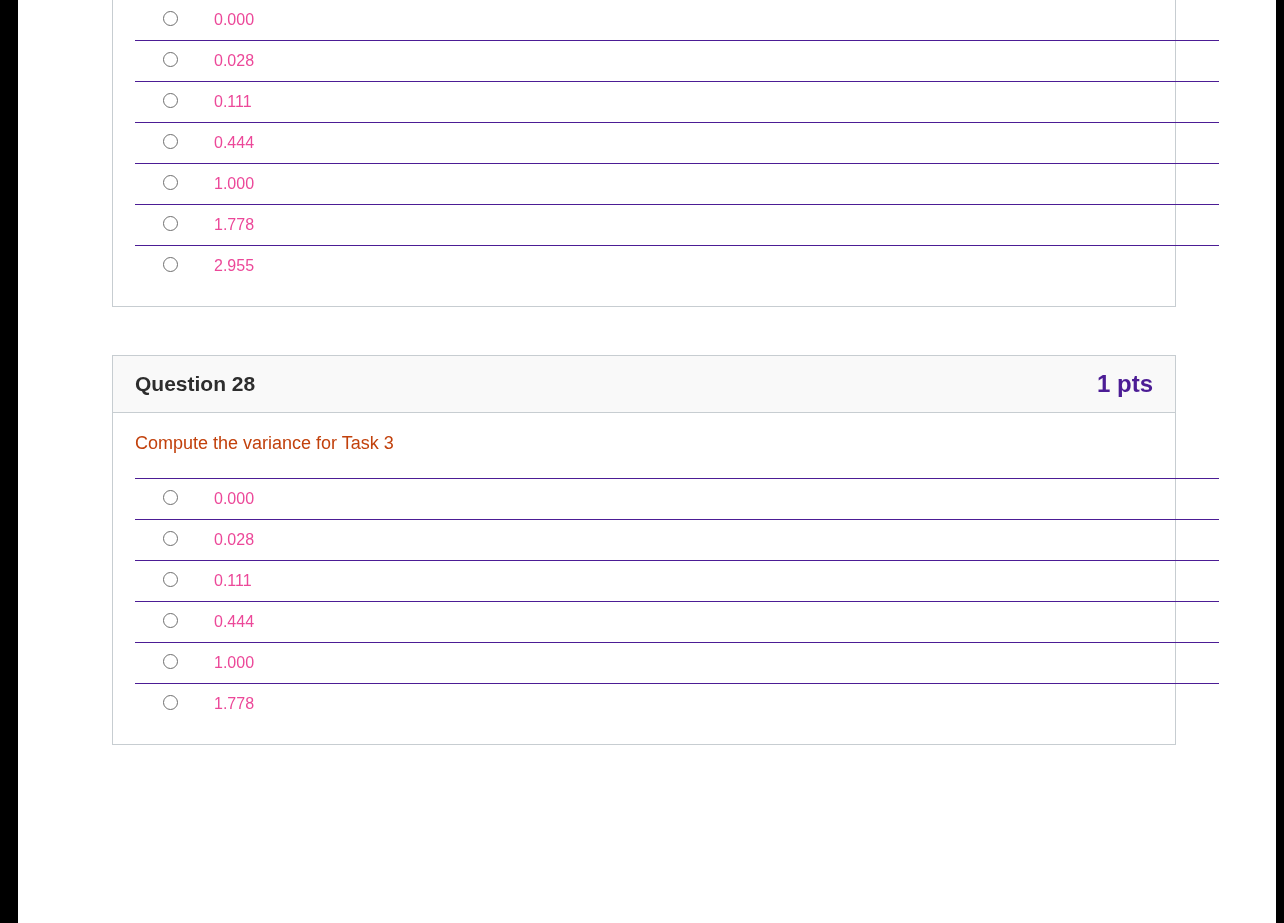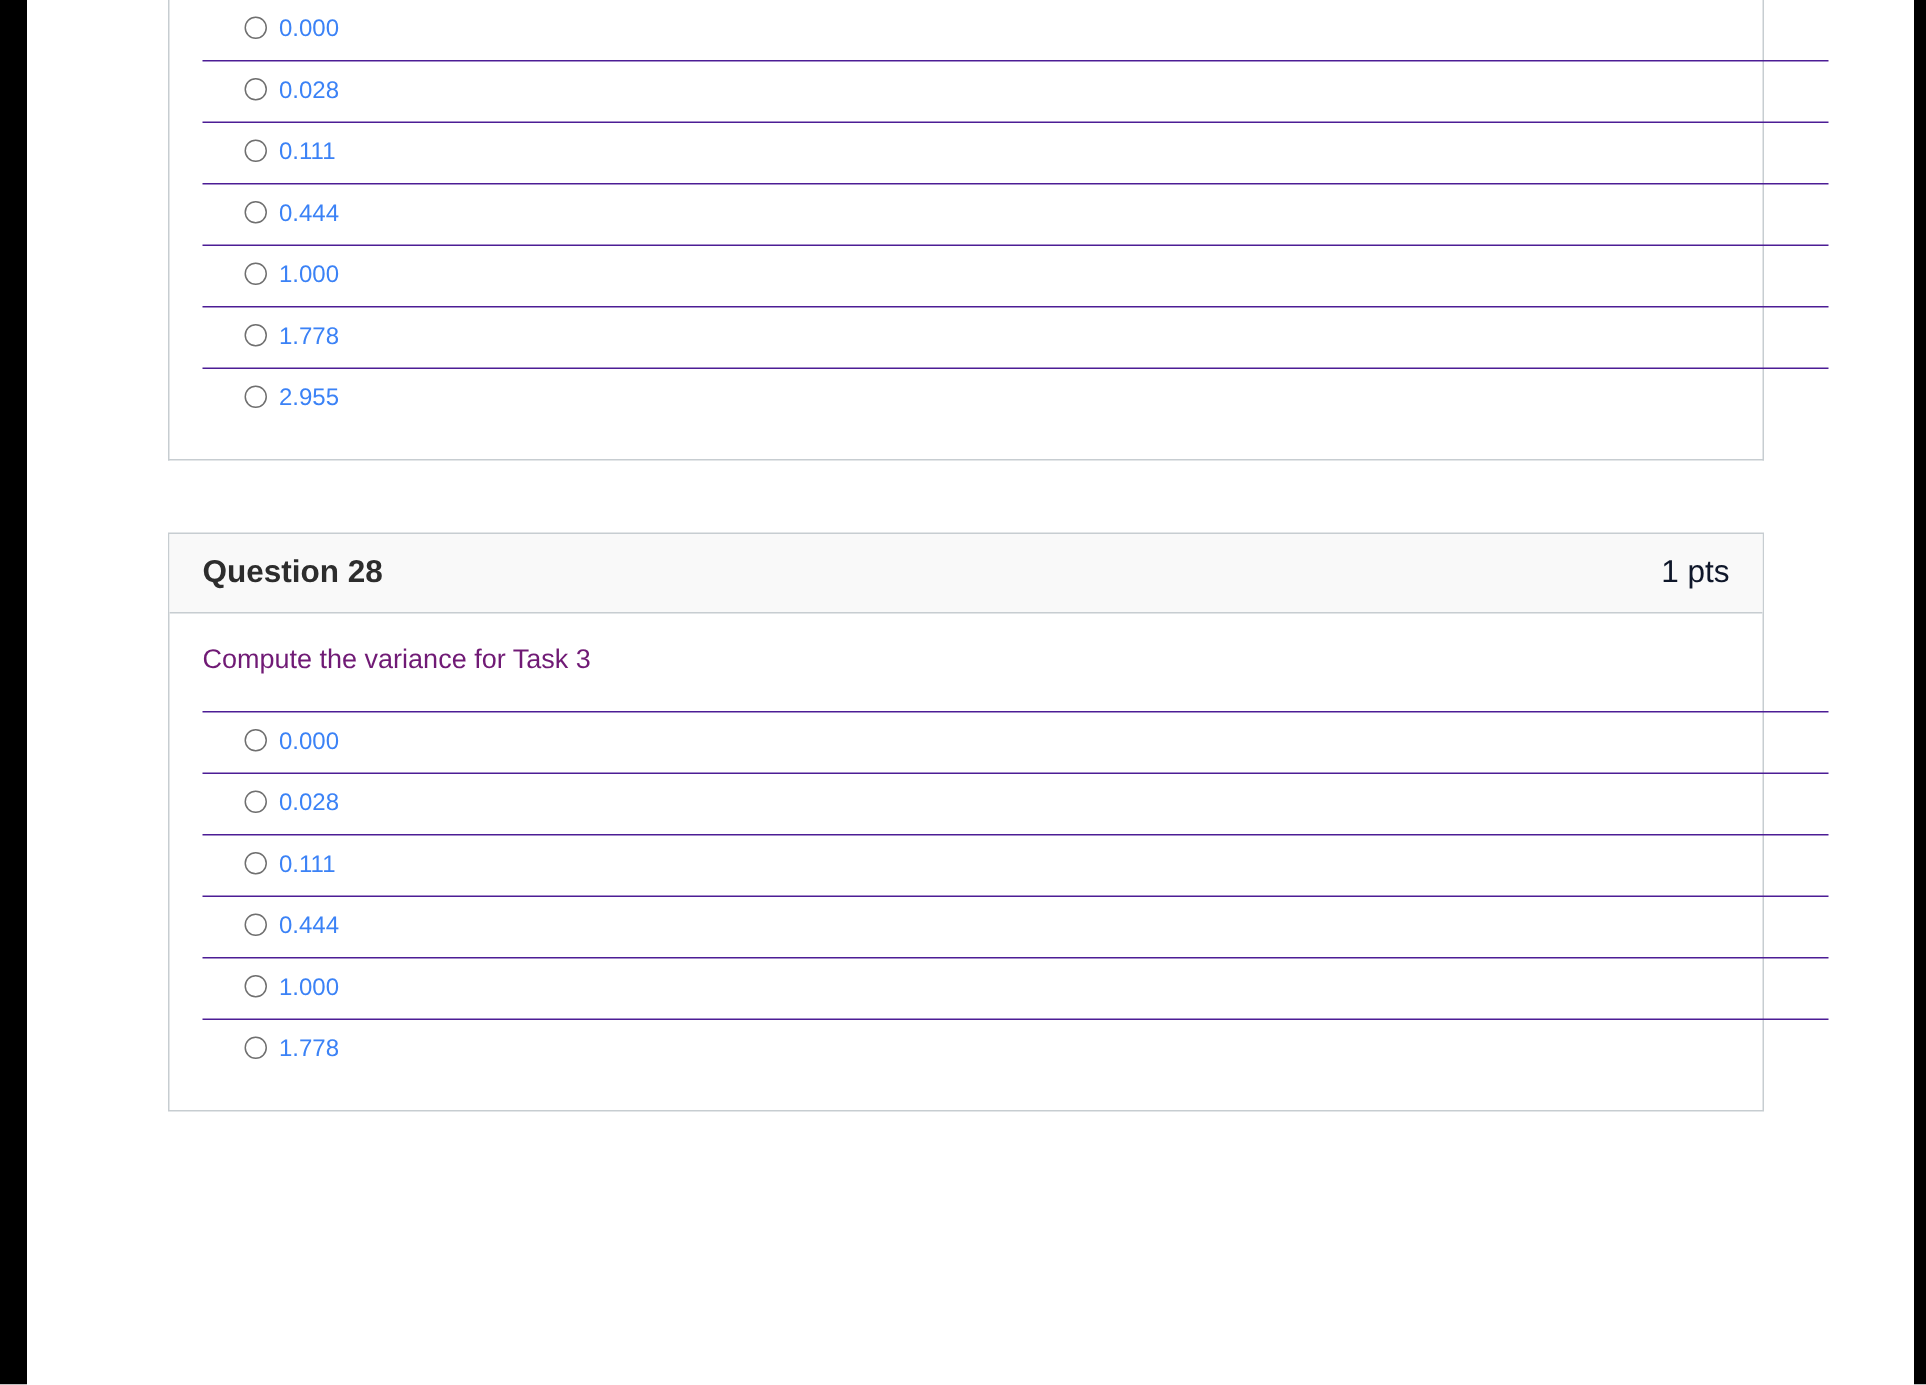--- a/index.html
+++ b/index.html
@@ -53,28 +53,28 @@
       padding: 14px 22px;
       border-bottom: 1px solid #c7cdd1;
       background: #f9f9f9;
     }
     .question-title {
       font-size: 21px;
       font-weight: 700;
       color: #2d2d2d;
     }
     .question-pts {
-      font-size: 21px;
-      font-weight: 400;
-      color: #0f172a;
+      font-size: 24px;
+      font-weight: 700;
+      color: #4c1d95;
     }
     .question-prompt {
       padding: 20px 22px 24px 22px;
       font-size: 18px;
-      color: #701a75;
+      color: #c2410c;
     }
     .options {
       padding-bottom: 20px;
     }
     .option-row {
       display: flex;
       align-items: center;
       padding: 11px 0 11px 28px;
       border-top: 1px solid #4c1d95;
       margin-left: 22px;
@@ -90,22 +90,23 @@
       border: 1.5px solid #6f6f6f;
       border-radius: 50%;
       background: #fff;
       margin-right: 8px;
       flex: 0 0 auto;
       position: relative;
       top: -2px;
       cursor: pointer;
     }
     .option-label {
-      color: #3b82f6;
+      color: #ec4899;
       cursor: pointer;
+      margin-left: 28px;
     }
   </style>
 </head>
 <body>
 
 <div class="left-edge"></div>
 <div class="right-edge"></div>
 
 <div class="content">
 

